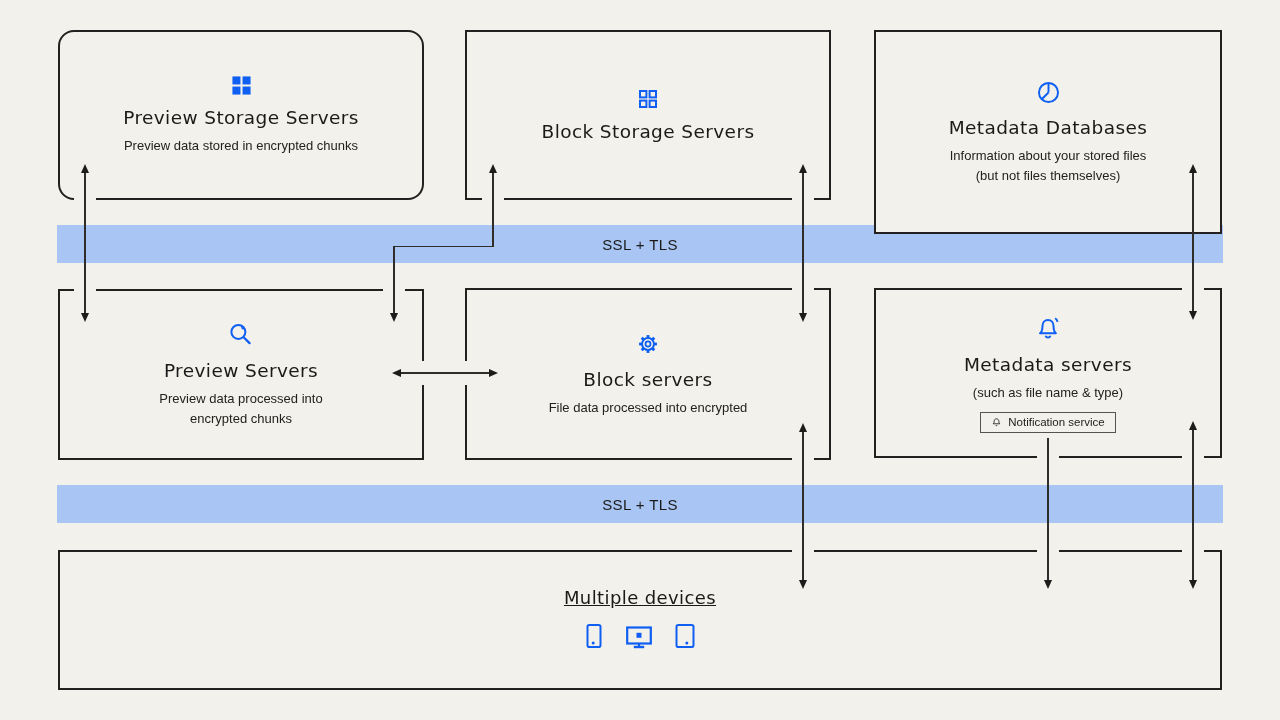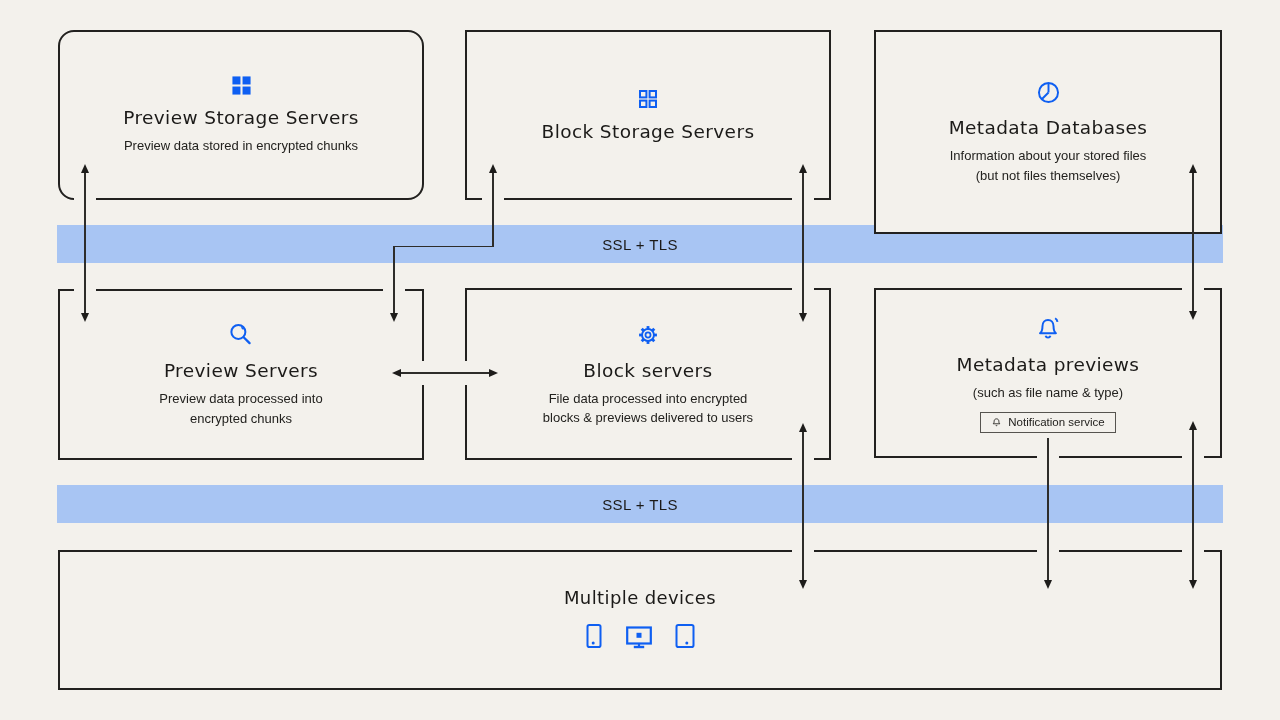--- a/index.html
+++ b/index.html
@@ -16,21 +16,21 @@
 
   .box{position:absolute;border:2px solid var(--border);background:var(--bg);z-index:1;
        display:flex;flex-direction:column;align-items:center;justify-content:center;text-align:center;}
   .icon{color:var(--accent);line-height:0;margin-bottom:11px;}
   .node-title{font-family:"DejaVu Sans",sans-serif;font-size:18.5px;letter-spacing:.4px;color:#1b1a18;}
   .node-sub{font-size:13px;line-height:1.5;color:#23221f;margin-top:8px;}
   .badge{display:inline-flex;align-items:center;gap:6px;border:1px solid #56544f;
          padding:3px 10px 4px;font-size:11.5px;color:#23221f;margin-top:10px;background:var(--bg);}
   .badge .icon{margin:0;color:#34322e;}
 
-  .devices-title{font-family:"DejaVu Sans",sans-serif;font-size:18px;letter-spacing:.4px;color:#1b1a18;}
+  .devices-title{font-family:"DejaVu Sans",sans-serif;font-size:18px;letter-spacing:.4px;color:#1b1a18;text-decoration:underline;}
   .device-row{display:flex;align-items:flex-end;gap:20px;margin-top:15px;color:var(--accent);}
 
   .gap{position:absolute;background:var(--bg);z-index:2;}
   .vl{position:absolute;width:1.5px;background:var(--line);z-index:3;}
   .hl{position:absolute;height:1.5px;background:var(--line);z-index:3;}
   .ah{position:absolute;width:0;height:0;z-index:3;}
   .ah.up{border-left:4.5px solid transparent;border-right:4.5px solid transparent;border-bottom:9.5px solid #1d1c1a;}
   .ah.down{border-left:4.5px solid transparent;border-right:4.5px solid transparent;border-top:9.5px solid #1d1c1a;}
   .ah.left{border-top:4.5px solid transparent;border-bottom:4.5px solid transparent;border-right:9.5px solid #1d1c1a;}
   .ah.right{border-top:4.5px solid transparent;border-bottom:4.5px solid transparent;border-left:9.5px solid #1d1c1a;}
@@ -119,33 +119,32 @@
           <line x1="9.2" y1="16" x2="5.8" y2="16"></line>
           <line x1="11.19" y1="20.81" x2="8.79" y2="23.21"></line>
           <line x1="16" y1="22.8" x2="16" y2="26.2"></line>
           <line x1="20.81" y1="20.81" x2="23.21" y2="23.21"></line>
         </g>
       </svg>
     </span>
     <div class="node-title">Block servers</div>
     <div class="node-sub">
       <div>File data processed into encrypted</div>
-      <div>blocks &amp; previews delivered to users</div>
     </div>
   </div>
 
   <div class="box" style="left:874px;top:288px;width:348px;height:170px;">
     <span class="icon">
       <svg width="30" height="30" viewBox="0 0 32 32" fill="none" stroke="currentColor" stroke-width="2.1" stroke-linejoin="round">
         <path d="M7.5 21.6 C9.3 20.2 10.1 17.9 10.1 14.1 C10.1 10 12.6 7.4 16 7.4 C19.4 7.4 21.9 10 21.9 14.1 C21.9 17.9 22.7 20.2 24.5 21.6 Z"></path>
         <path d="M13.4 24.3 A2.7 2.7 0 0 0 18.6 24.3"></path>
         <path d="M23.6 5.6 A5.2 5.2 0 0 1 26.1 9.4"></path>
       </svg>
     </span>
-    <div class="node-title">Metadata previews</div>
+    <div class="node-title">Metadata servers</div>
     <div class="node-sub">
       <div>(such as file name &amp; type)</div>
     </div>
     <div class="badge">
       <span class="icon">
         <svg width="11" height="12" viewBox="0 0 16 16" fill="none" stroke="currentColor" stroke-width="1.4" stroke-linejoin="round">
           <path d="M3.2 10.6 C4.2 9.9 4.6 8.7 4.6 6.9 C4.6 4.8 6 3.4 8 3.4 C10 3.4 11.4 4.8 11.4 6.9 C11.4 8.7 11.8 9.9 12.8 10.6 Z"></path>
           <path d="M6.7 12.6 A1.5 1.5 0 0 0 9.3 12.6"></path>
         </svg>
       </span>

